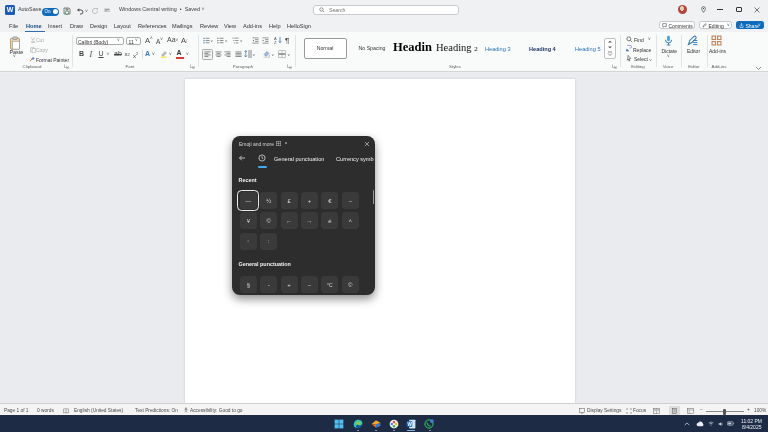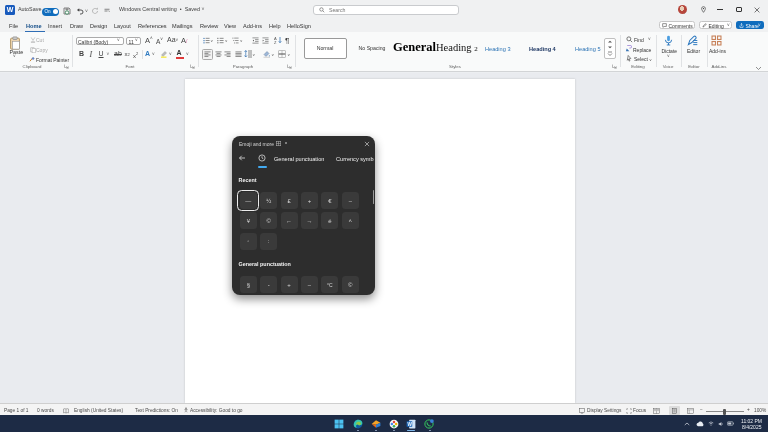--- a/index.html
+++ b/index.html
@@ -304,21 +304,21 @@
   <svg class="abs" style="left:278px;top:18px;" width="8" height="8" viewBox="0 0 16 16">
       <rect x="1.5" y="1.5" width="13" height="13" fill="none" stroke="#888" stroke-width="1"></rect>
       <path d="M8 1.5 v13 M1.5 8 h13" stroke="#888" stroke-width="1"></path>
       <path d="M1.5 8 h13" stroke="#444" stroke-width="1.6"></path>
     </svg>
   <div class="abs" style="left:287.5px;top:19.5px;font-size:4.2px;color:#555;">˅</div>
 
   <div class="abs" style="left:303.5px;top:5.5px;width:43px;height:21px;background:#fff;border:1px solid #999;border-radius:2px;"></div>
   <div class="abs" style="left:303.5px;top:13px;width:43px;text-align:center;font-size:5.2px;color:#333;">Normal</div>
   <div class="abs" style="left:351px;top:13px;width:42px;text-align:center;font-size:5.2px;color:#333;">No Spacing</div>
-  <div class="abs" style="left:393px;top:8px;font-size:12.5px;color:#000;font-family:'Liberation Serif',serif;font-weight:bold;white-space:nowrap;">General</div>
+  <div class="abs" style="left:393px;top:8px;font-size:12.5px;color:#000;font-family:'Liberation Serif',serif;font-weight:bold;white-space:nowrap;">Headin</div>
   <div class="abs" style="left:436px;top:9.5px;font-size:10.5px;color:#111;font-family:'Liberation Serif',serif;white-space:nowrap;">Heading <span style="font-size:7px;">2</span></div>
   <div class="abs" style="left:485px;top:13.5px;font-size:5.6px;color:#2e74b5;white-space:nowrap;">Heading 3</div>
   <div class="abs" style="left:529px;top:13.5px;font-size:5.6px;font-weight:bold;color:#1f3864;white-space:nowrap;">Heading 4</div>
   <div class="abs" style="left:575px;top:13.5px;font-size:5.6px;color:#2e74b5;white-space:nowrap;">Heading 5</div>
   <div class="abs" style="left:604px;top:5.5px;width:12px;height:21px;background:#fff;border:1px solid #c0c0c0;border-radius:2px;"></div>
   <svg class="abs" style="left:607px;top:8px;" width="6" height="17" viewBox="0 0 12 34">
       <path d="M2 5 L6 1.5 L10 5 z" fill="#555"></path>
       <path d="M2 13 L6 16.5 L10 13 z" fill="#555"></path>
       <path d="M2 24 h8 M2 27 l4 4 4-4" fill="none" stroke="#555" stroke-width="1.4"></path>
     </svg>

